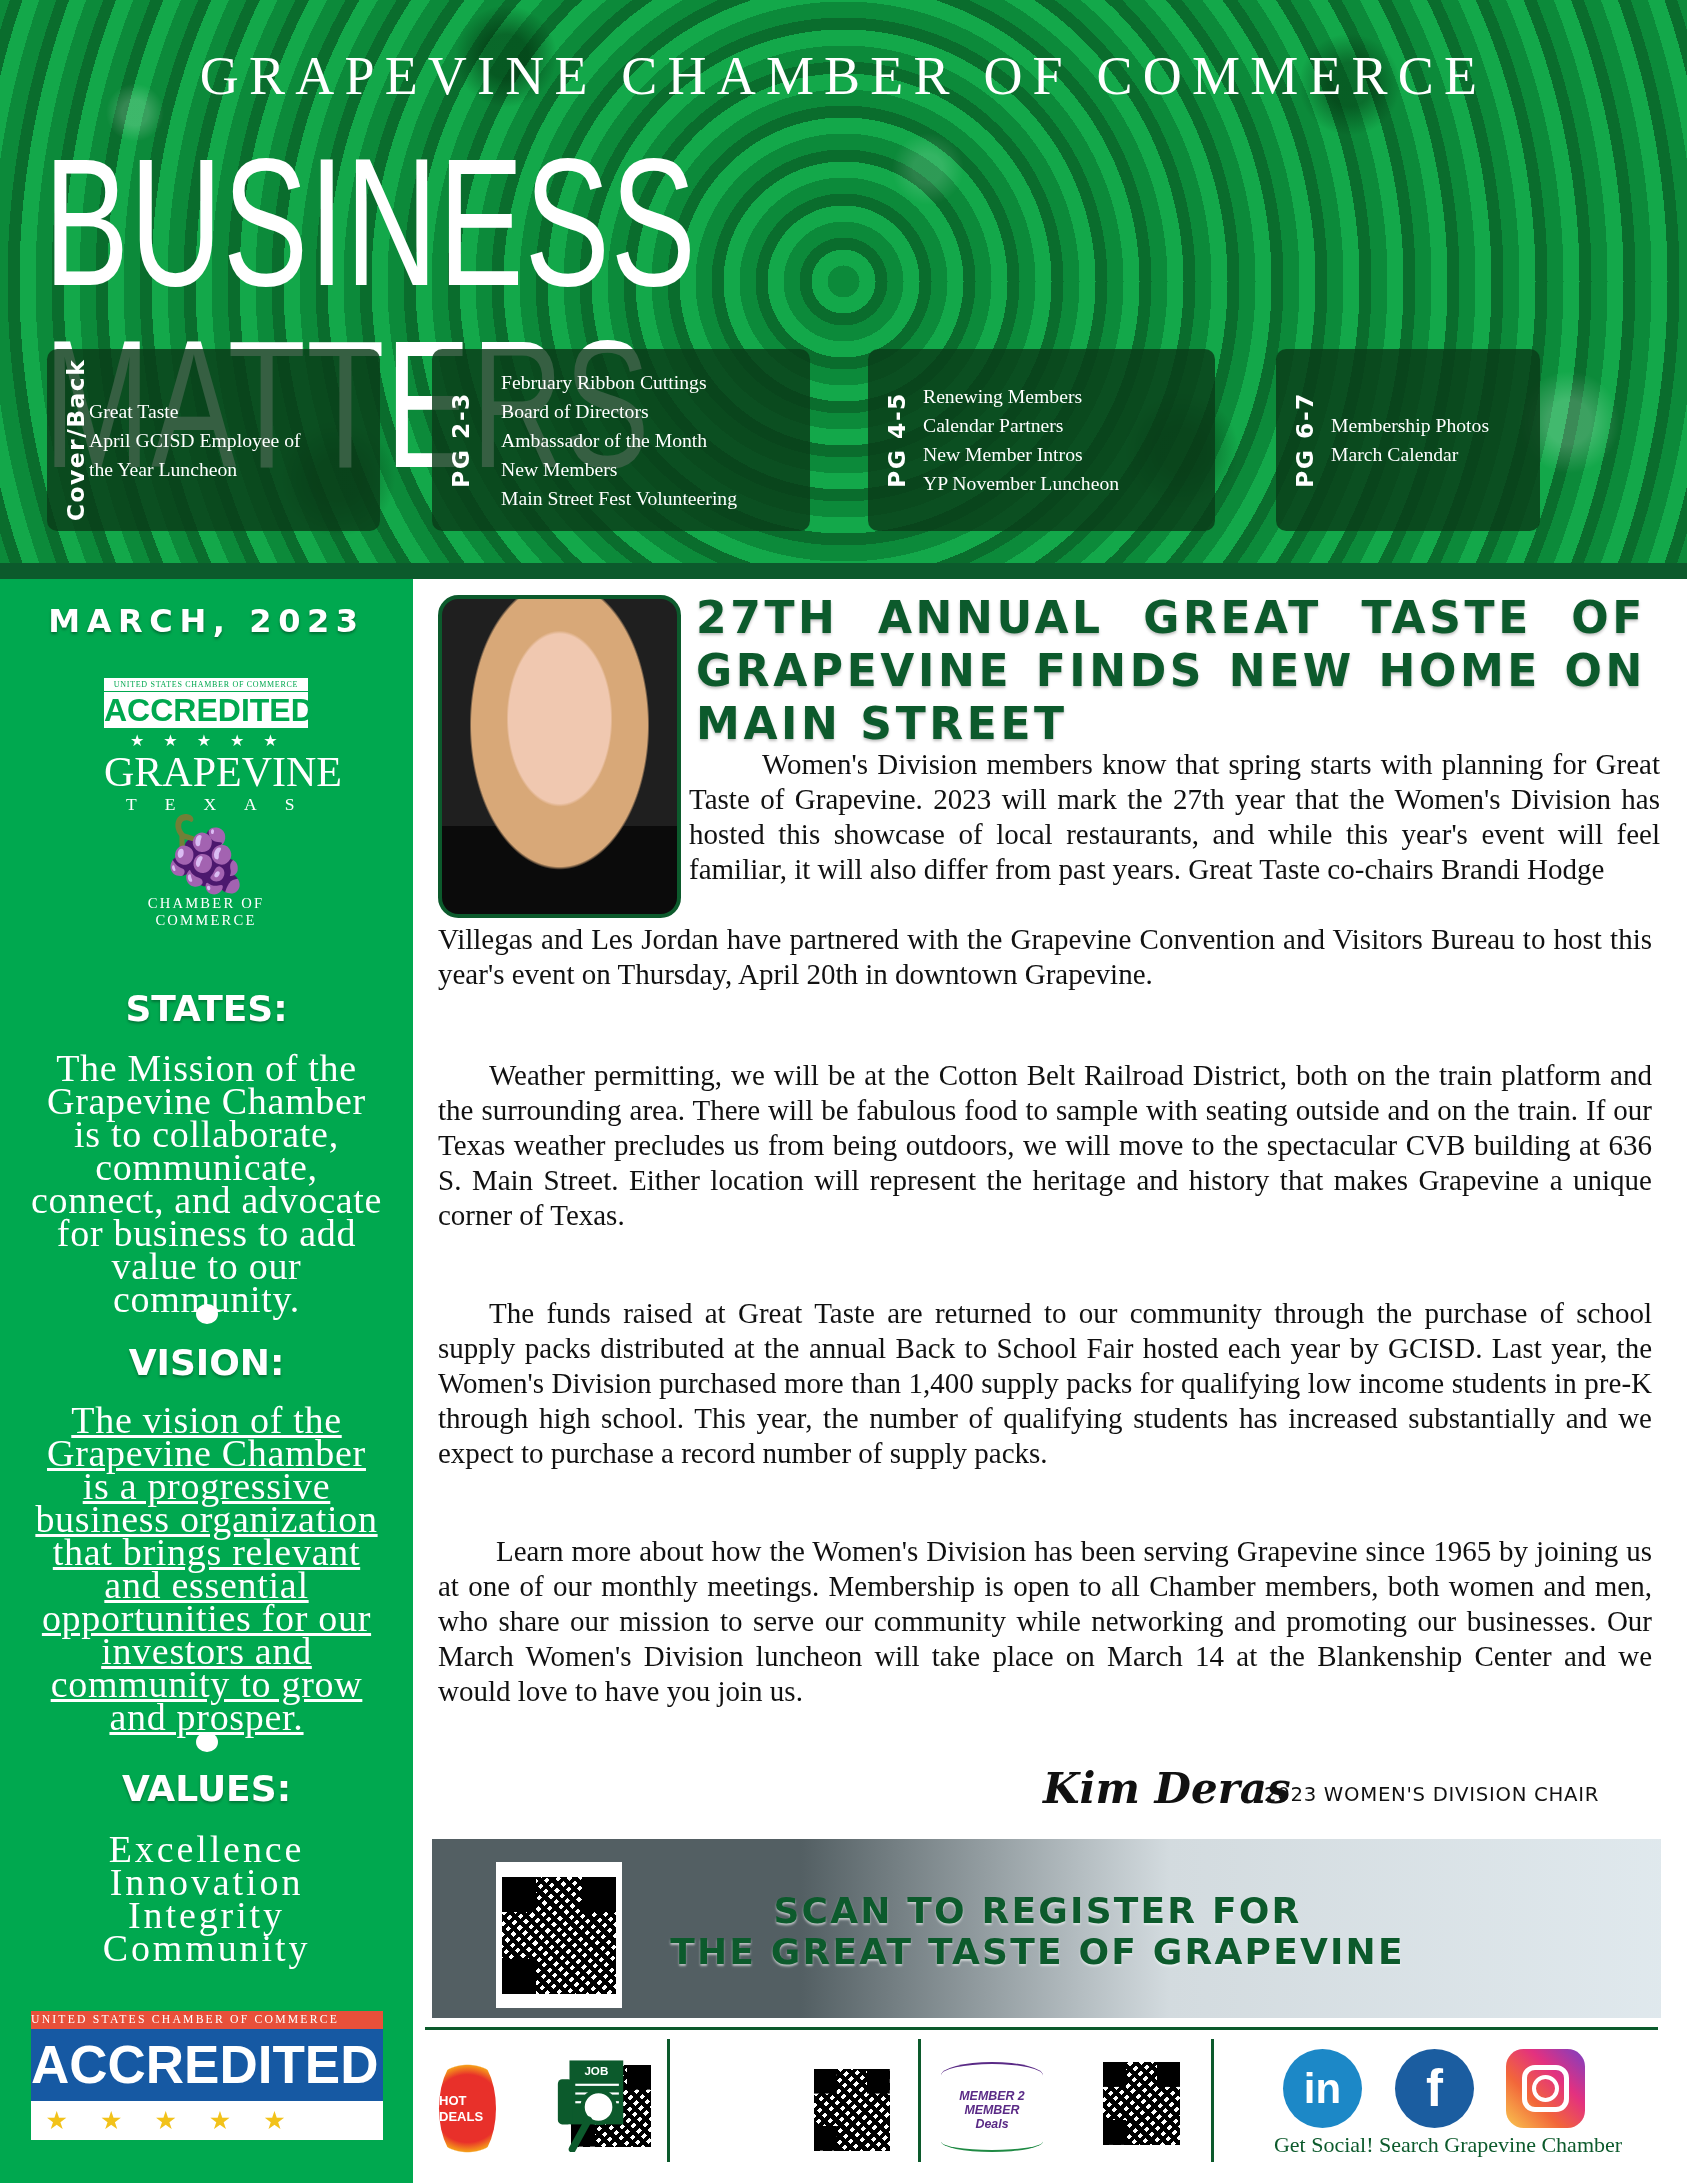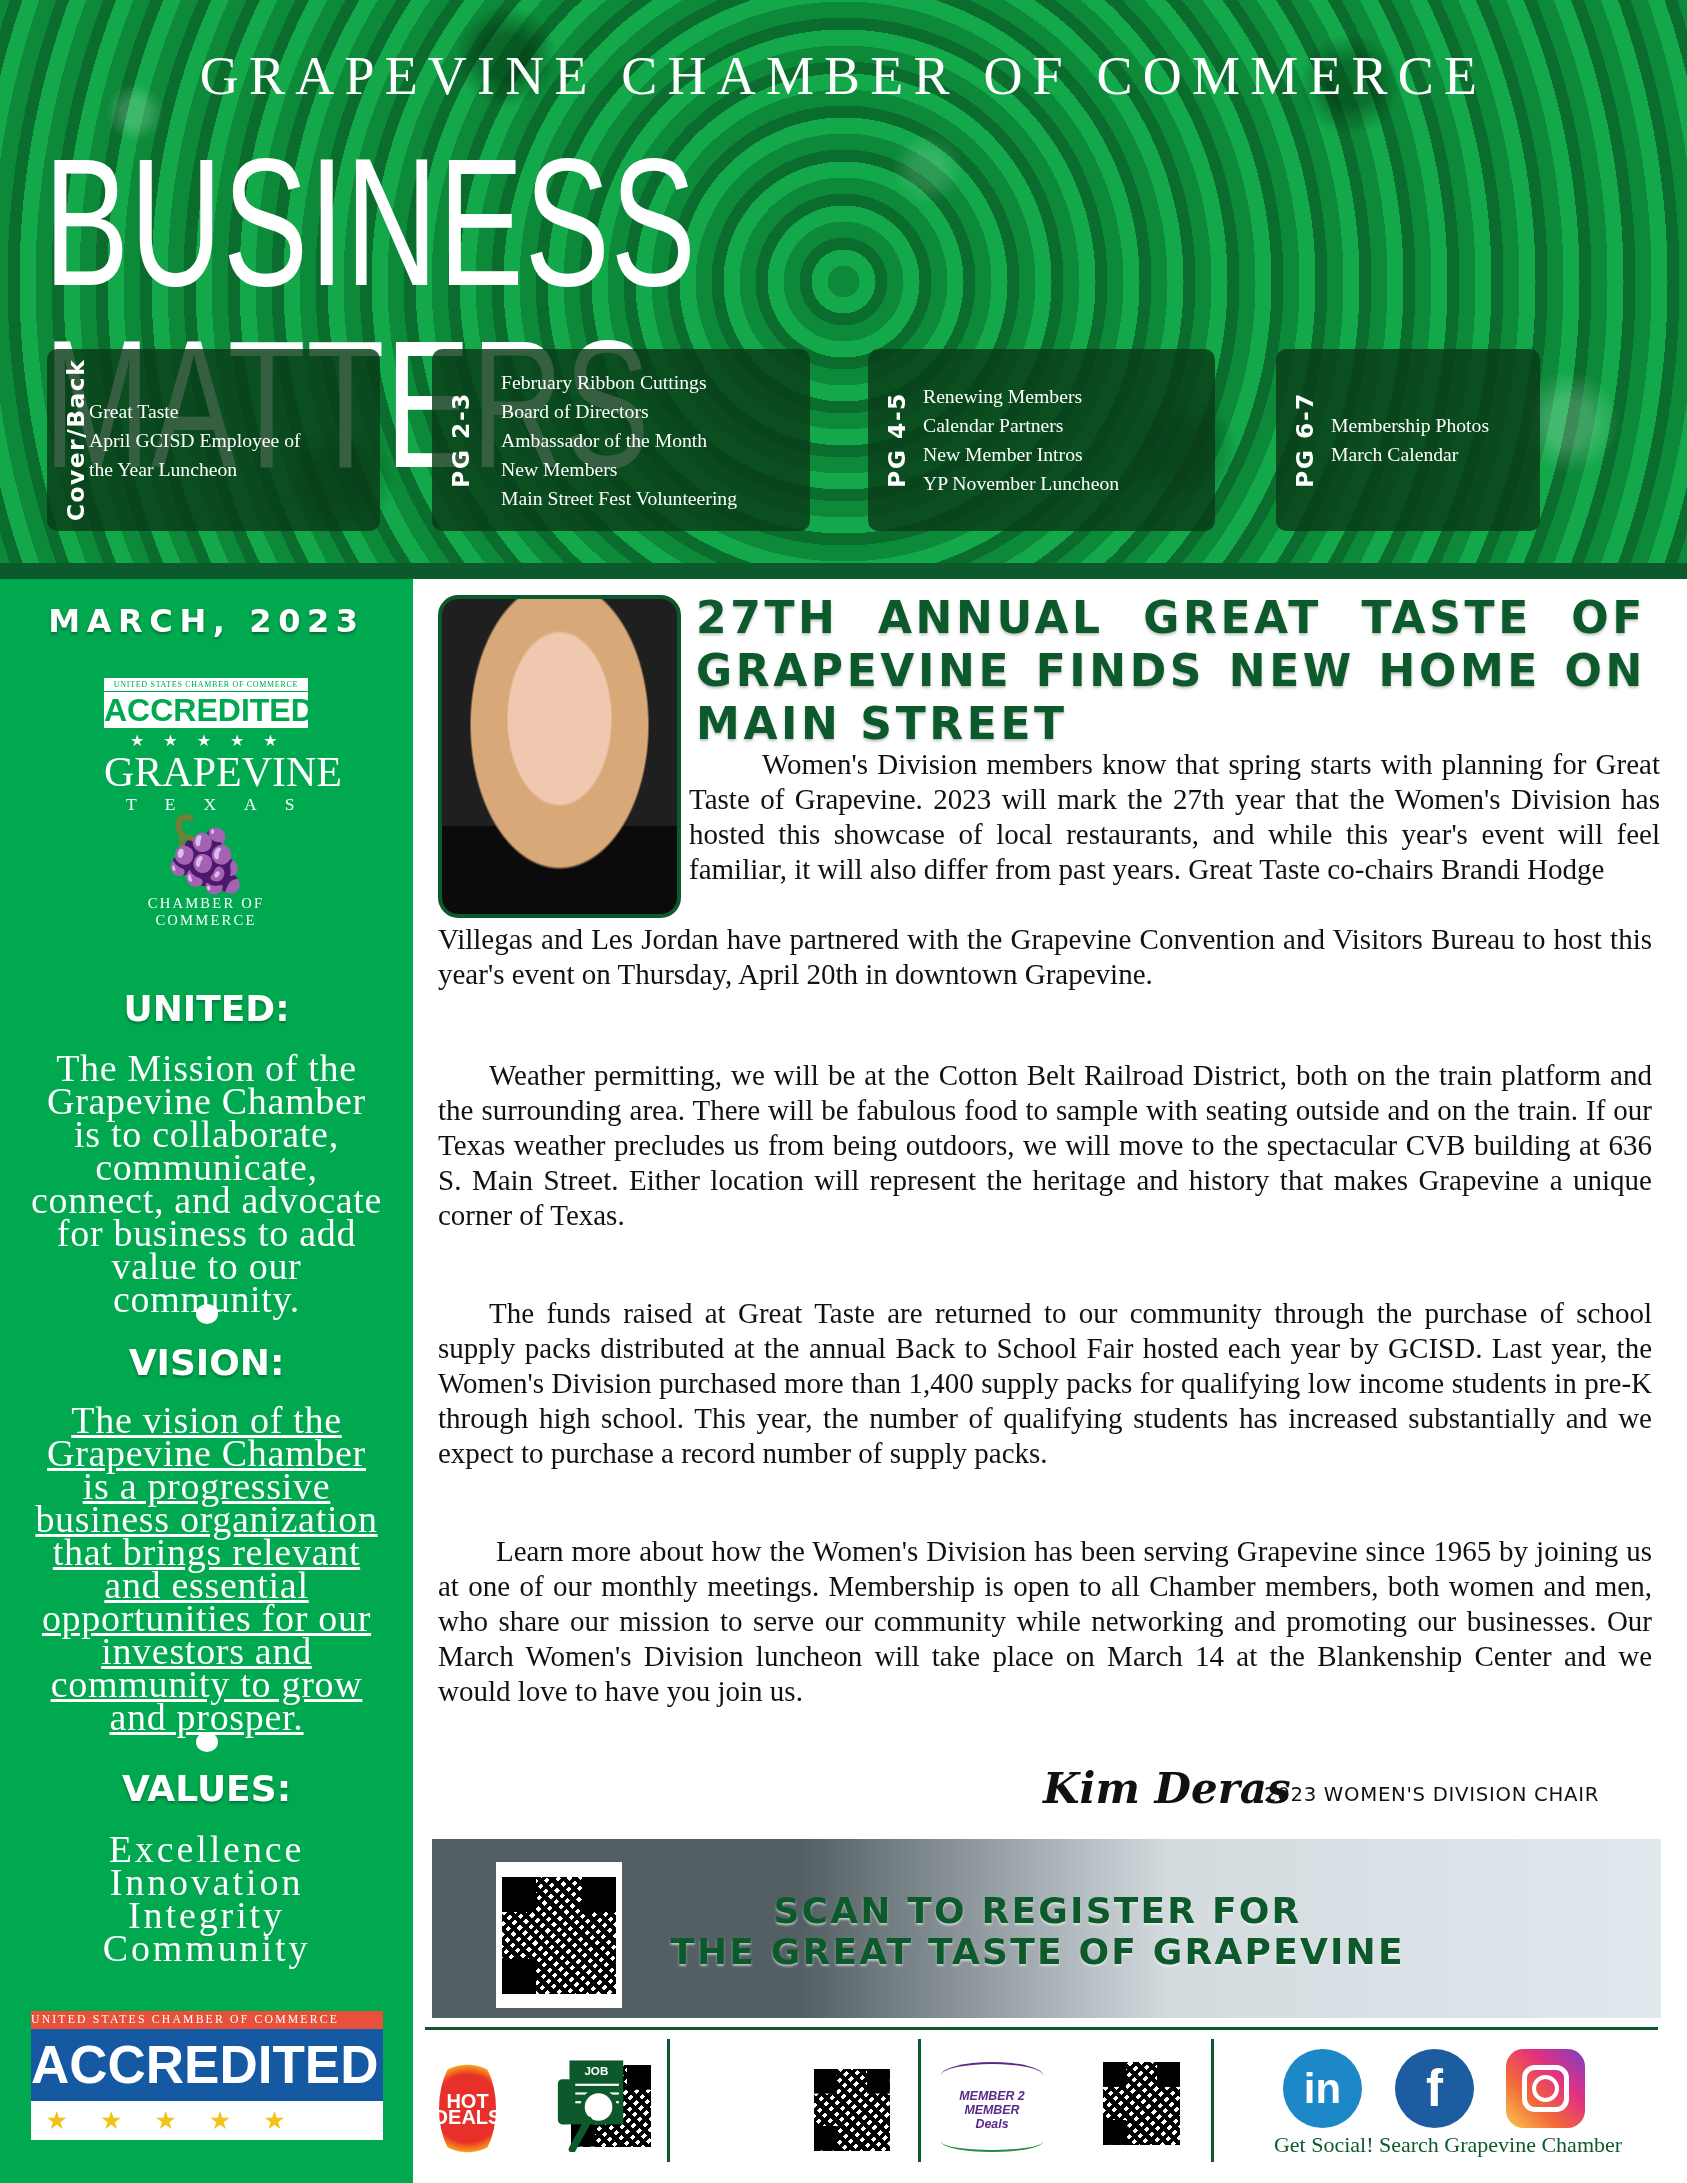--- a/index.html
+++ b/index.html
@@ -54,21 +54,21 @@
   .banner-text{position:absolute;left:204px;top:51px;width:803px;text-align:center;color:#0c5a2c;font-family:"DejaVu Sans",sans-serif;font-weight:bold;font-size:36px;line-height:41px;letter-spacing:2.2px;text-shadow:0 1.5px 2.2px rgba(255,255,255,.6);}
   .qr-pattern{position:absolute;background:
       linear-gradient(#000,#000) 0 0/30% 30% no-repeat,
       linear-gradient(#000,#000) 100% 0/30% 30% no-repeat,
       linear-gradient(#000,#000) 0 100%/30% 30% no-repeat,
       repeating-linear-gradient(45deg,#000 0 4.4px,#fff 4.4px 8.8px),
       repeating-linear-gradient(-45deg,#000 0 3.6px,#fff 3.6px 7.3px);
       background-blend-mode:normal,normal,normal,multiply;}
   .footer-line{position:absolute;left:425px;top:2027px;width:1233px;height:2.9px;background:#0c5a2c;}
   .vline{position:absolute;top:2039px;width:2.9px;height:123px;background:#0c5a2c;}
-  .hotdeals{position:absolute;left:439px;top:2054px;width:57px;height:109px;border-radius:50%;background:radial-gradient(circle,#e8302a 0 55%,#f59b1a 70%,#fff 72%);color:#fff;font-family:"Liberation Sans",sans-serif;font-weight:bold;font-size:20px;display:flex;align-items:center;justify-content:center;text-align:center;line-height:16px;}
+  .hotdeals{position:absolute;left:439px;top:2054px;width:57px;height:109px;border-radius:50%;background:radial-gradient(circle,#e8302a 0 55%,#f59b1a 70%,#fff 72%);color:#fff;font-family:"Liberation Sans",sans-serif;font-weight:bold;font-size:13px;display:flex;align-items:center;justify-content:center;line-height:16px;}
   .jobicon{position:absolute;left:556px;top:2059px;width:72px;height:93px;color:#0c5a2c;}
   .m2m{position:absolute;left:941px;top:2062px;width:102px;height:80px;text-align:center;color:#5a2a86;font-family:"Liberation Sans",sans-serif;font-weight:bold;font-style:italic;font-size:12.4px;}
   .social{position:absolute;top:2049px;width:79px;height:79px;border-radius:50%;color:#fff;font-family:"Liberation Sans",sans-serif;font-weight:bold;display:flex;align-items:center;justify-content:center;}
   .social-text{position:absolute;left:1240px;top:2132px;width:416px;text-align:center;color:#0c5a2c;font-family:"Liberation Serif",serif;font-size:22px;}
 </style>
 </head>
 <body>
 
 <div class="header">
   <div class="org-title">GRAPEVINE CHAMBER OF COMMERCE</div>
@@ -128,21 +128,21 @@
   <div class="logo1">
     <div class="us">UNITED STATES CHAMBER OF COMMERCE</div>
     <div class="acc">ACCREDITED</div>
     <div class="stars">★★★★★</div>
     <div class="gv">GRAPEVINE</div>
     <div class="tx">TEXAS</div>
     <div class="grapes">🍇</div>
     <div class="cc">CHAMBER OF COMMERCE</div>
   </div>
 
-  <div class="sec-h" style="top:409px;">UNITED:</div>
+  <div class="sec-h" style="top:409px;">STATES:</div>
   <div class="sec-p" style="top:473px;">The Mission of the Grapevine Chamber is to collaborate, communicate, connect, and advocate for business to add value to our community.</div>
   <div class="dot" style="top:725px;"></div>
 
   <div class="sec-h" style="top:763px;">VISION:</div>
   <div class="sec-p" style="top:825px;text-decoration:underline;">The vision of the Grapevine Chamber is a progressive business organization that brings relevant and essential opportunities for our investors and community to grow and prosper.</div>
   <div class="dot" style="top:1153px;"></div>
 
   <div class="sec-h" style="top:1189px;">VALUES:</div>
   <div class="sec-p" style="top:1254px;letter-spacing:2.9px;">
     <div>Excellence</div>

